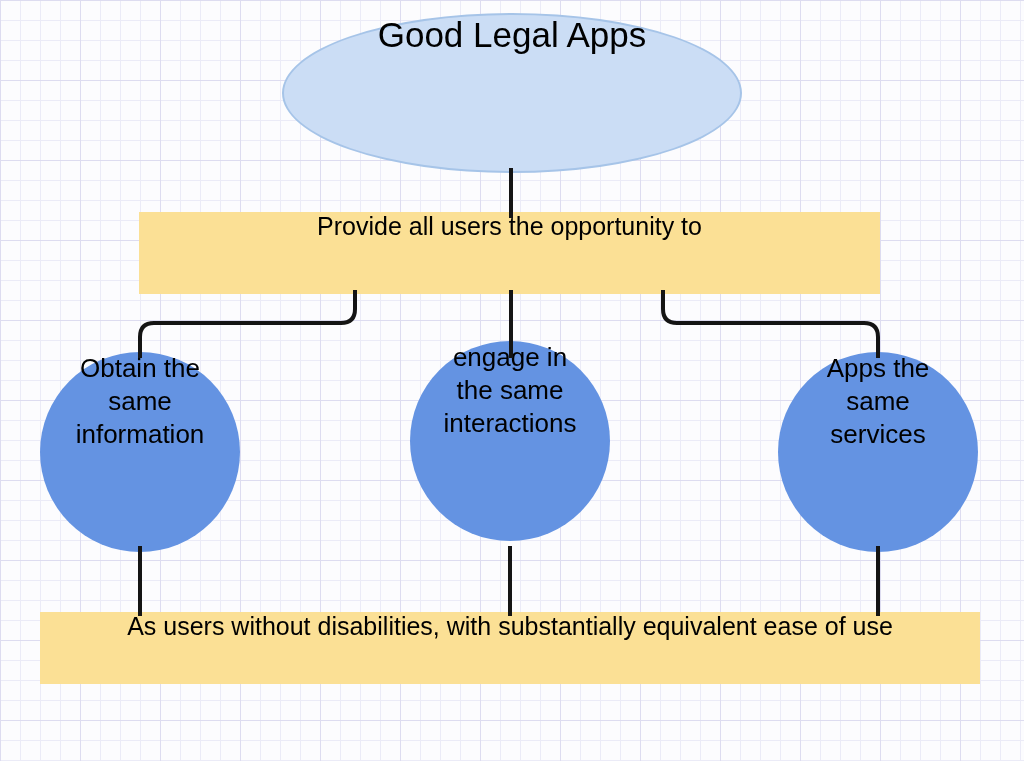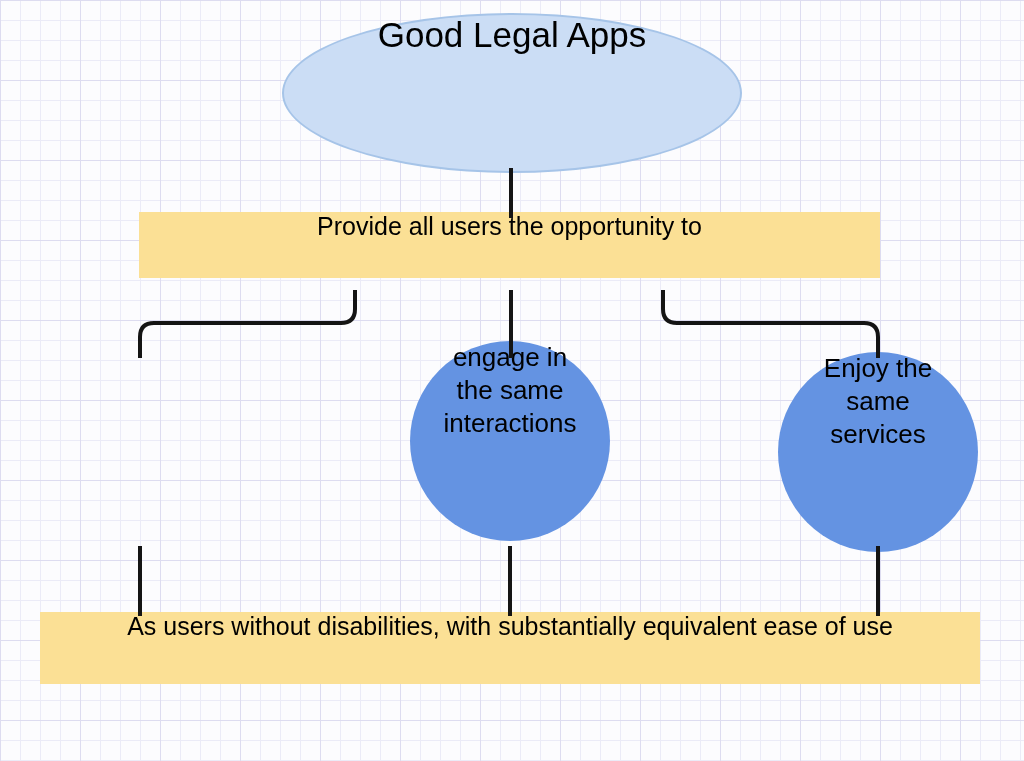--- a/index.html
+++ b/index.html
@@ -43,21 +43,21 @@
     left:282px; top:13px; width:460px; height:160px;
     background:var(--ellipse-fill);
     border:2.5px solid var(--ellipse-border);
     border-radius:50%;
     font-size:35px;
   }
   .bar{
     background:var(--bar-fill);
     font-size:25px;
   }
-  .top-bar{ left:139px; top:212px; width:741px; height:66px; }
+  .top-bar{ left:139px; top:212px; width:741px; height:82px; }
   .bottom-bar{ left:40px; top:612px; width:940px; height:72px; }
   .circle{
     width:200px; height:200px;
     background:var(--circle-fill);
     border-radius:50%;
     font-size:26px;
     line-height:1.27;
   }
   .circle-1{ left:40px; top:352px; }
   .circle-2{ left:410px; top:341px; }
@@ -82,27 +82,30 @@
 <div class="canvas">
 
   <div class="node ellipse">
     <span class="label">Good Legal Apps</span>
   </div>
 
   <div class="node bar top-bar">
     <span class="label">Provide all users the opportunity to</span>
   </div>
 
+  <div class="node circle circle-1">
+    <span class="label">Obtain the same information</span>
+  </div>
 
   <div class="node circle circle-2">
     <span class="label">engage in the same interactions</span>
   </div>
 
   <div class="node circle circle-3">
-    <span class="label">Enjoy the same services</span>
+    <span class="label">Apps the same services</span>
   </div>
 
   <div class="node bar bottom-bar">
     <span class="label">As users without disabilities, with substantially equivalent ease of use</span>
   </div>
 
   <svg class="connectors" viewBox="0 0 1024 761" xmlns="http://www.w3.org/2000/svg">
     <path class="connector" d="M511 168 L511 218"></path>
     <path class="connector" d="M511 290 L511 358"></path>
     <path class="connector" d="M355 290 L355 309 Q355 323 341 323 L154 323 Q140 323 140 337 L140 358"></path>

